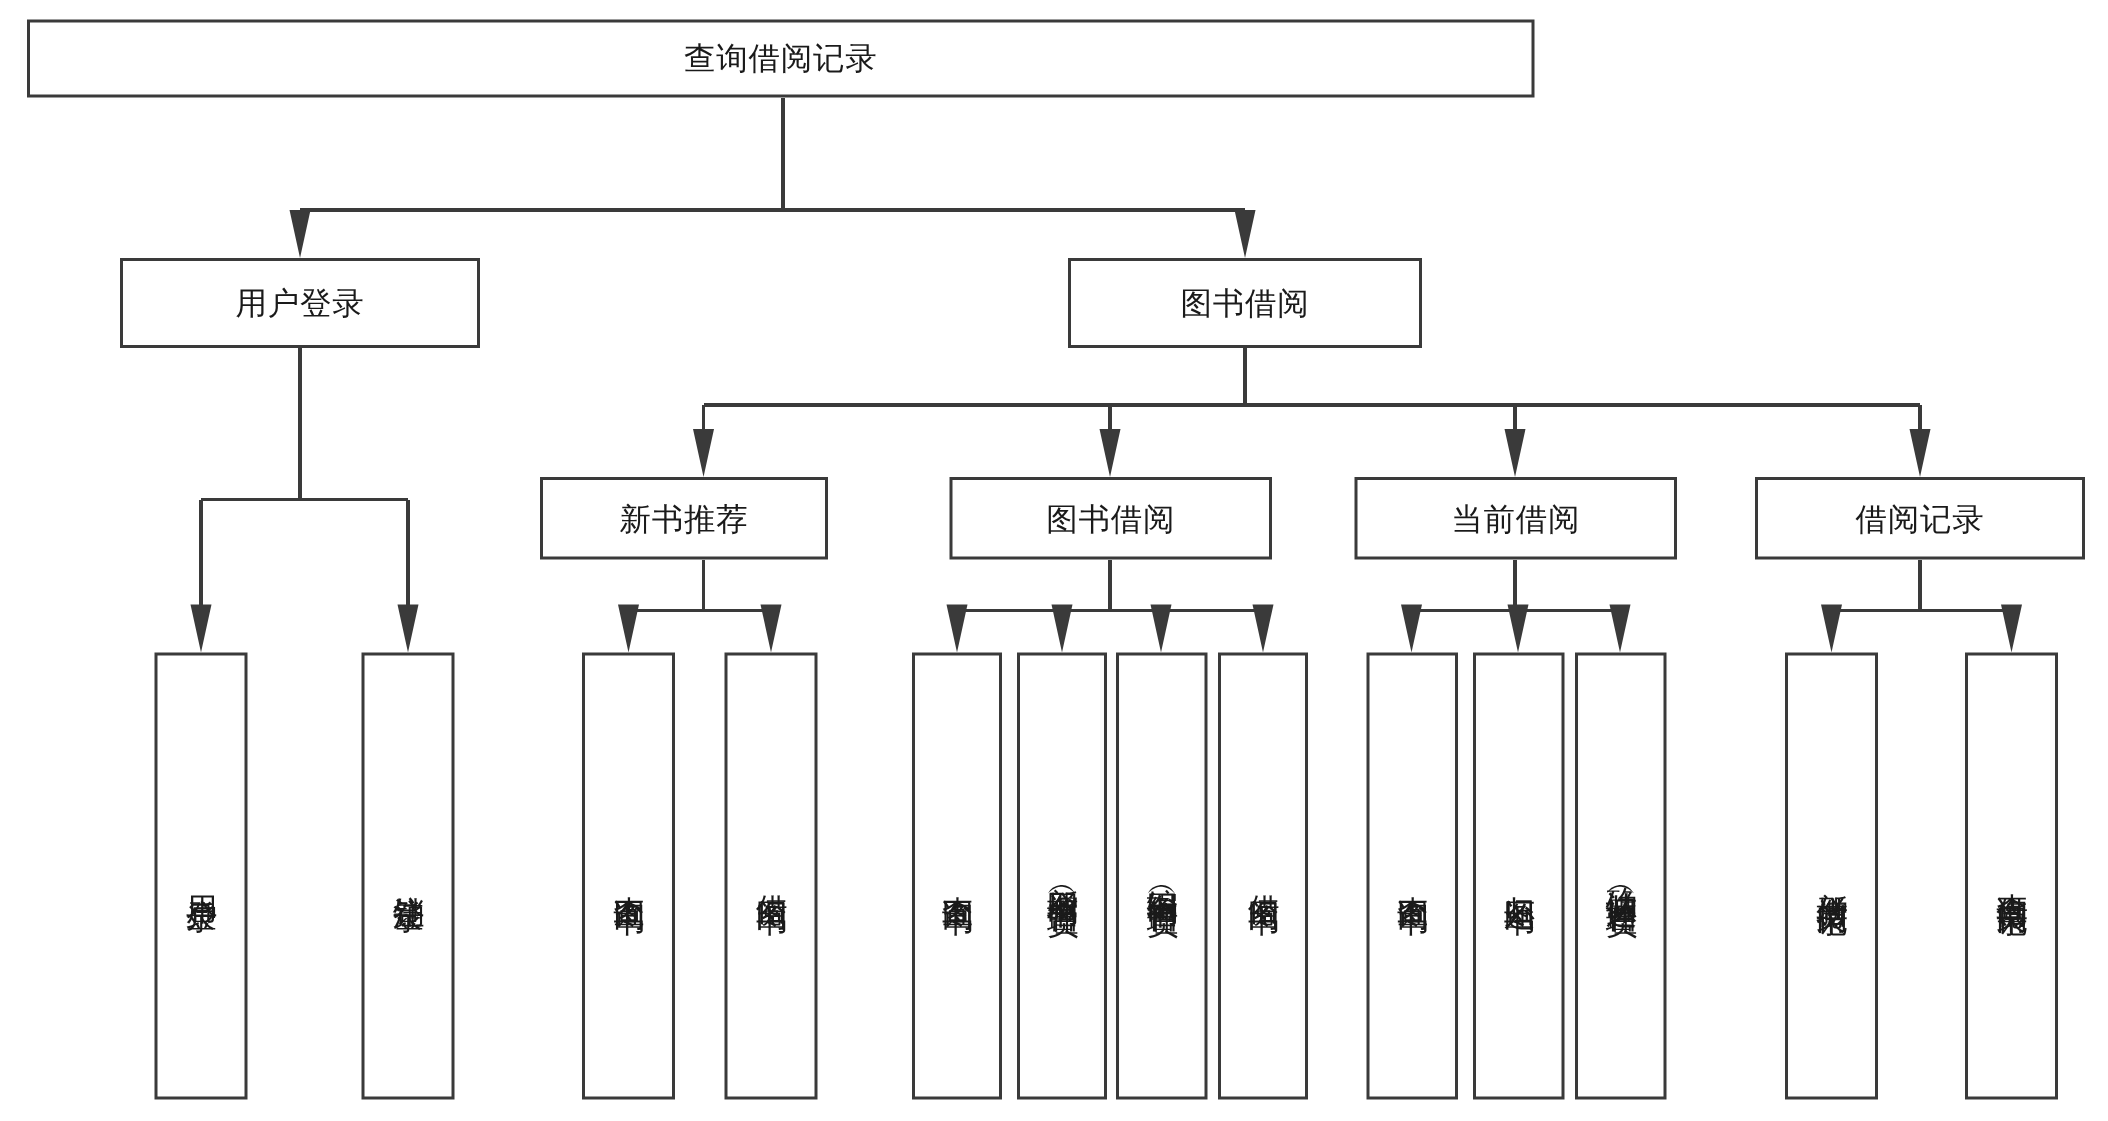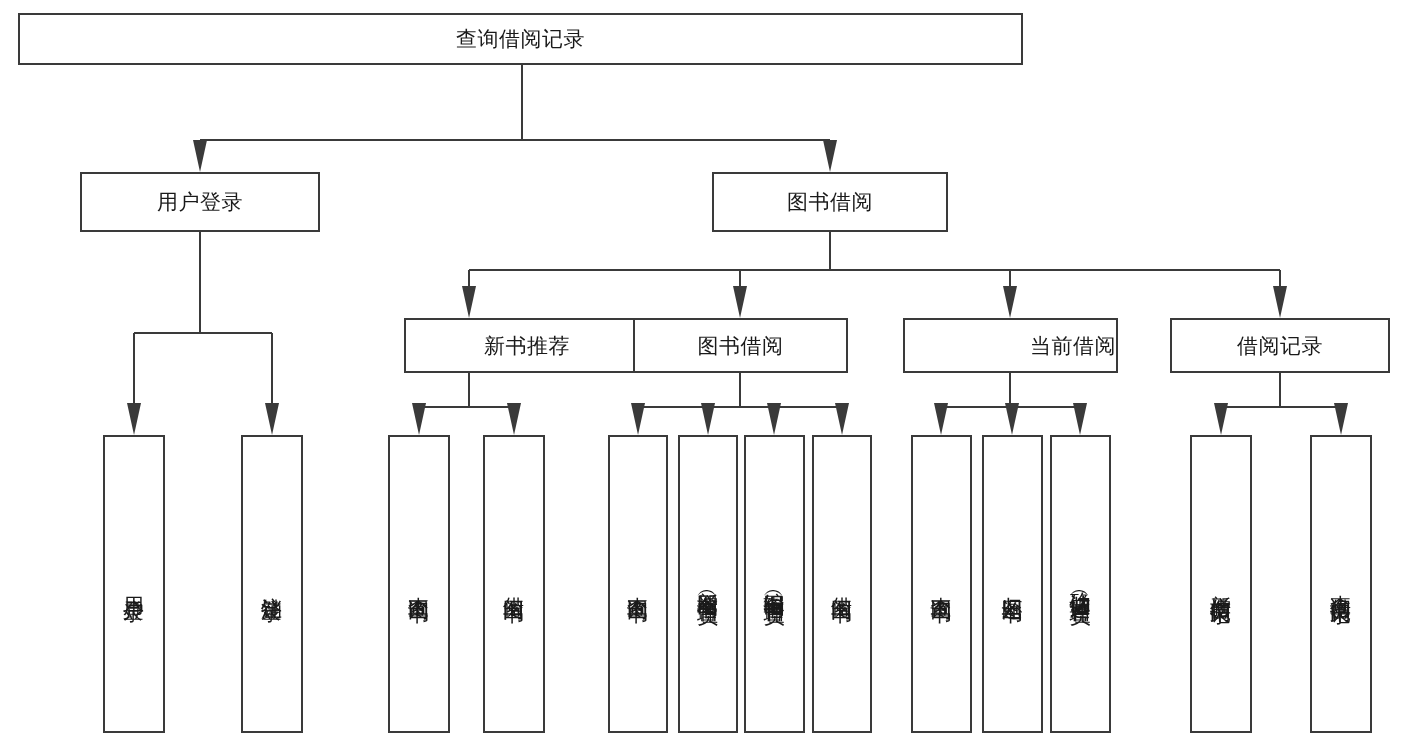--- a/index.html
+++ b/index.html
@@ -142,27 +142,27 @@
   <div id="nodes-layer">
       <div class="node horiz" style="left: 18px; top: 13px; width: 1005px; height: 52px; border-color: rgb(58, 58, 58); background: rgb(255, 255, 255); color: rgb(26, 26, 26);">
         <span class="label">查询借阅记录</span>
       </div>
       <div class="node horiz" style="left: 80px; top: 172px; width: 240px; height: 60px; border-color: rgb(58, 58, 58); background: rgb(255, 255, 255); color: rgb(26, 26, 26);">
         <span class="label">用户登录</span>
       </div>
       <div class="node horiz" style="left: 712px; top: 172px; width: 236px; height: 60px; border-color: rgb(58, 58, 58); background: rgb(255, 255, 255); color: rgb(26, 26, 26);">
         <span class="label">图书借阅</span>
       </div>
-      <div class="node horiz" style="left: 360px; top: 318px; width: 246px; height: 55px; border-color: rgb(58, 58, 58); background: rgb(255, 255, 255); color: rgb(26, 26, 26); margin-left: 44px;">
+      <div class="node horiz" style="left: 360px; top: 318px; width: 192px; height: 55px; border-color: rgb(58, 58, 58); background: rgb(255, 255, 255); color: rgb(26, 26, 26);">
         <span class="label">新书推荐</span>
       </div>
       <div class="node horiz" style="left: 633px; top: 318px; width: 215px; height: 55px; border-color: rgb(58, 58, 58); background: rgb(255, 255, 255); color: rgb(26, 26, 26); text-align: right;">
         <span class="label">图书借阅</span>
       </div>
-      <div class="node horiz" style="left: 903px; top: 318px; width: 215px; height: 55px; border-color: rgb(58, 58, 58); background: rgb(255, 255, 255); color: rgb(26, 26, 26); justify-content: flex-end;">
+      <div class="node horiz" style="left: 903px; top: 318px; width: 215px; height: 55px; border-color: rgb(58, 58, 58); background: rgb(255, 255, 255); color: rgb(26, 26, 26);">
         <span class="label">当前借阅</span>
       </div>
       <div class="node horiz" style="left: 1170px; top: 318px; width: 220px; height: 55px; border-color: rgb(58, 58, 58); background: rgb(255, 255, 255); color: rgb(26, 26, 26);">
         <span class="label">借阅记录</span>
       </div>
       <div class="node vert" style="left: 103px; top: 435px; width: 62px; height: 298px; border-color: rgb(58, 58, 58); background: rgb(255, 255, 255); color: rgb(26, 26, 26);">
         <span class="label">用户登录</span>
       </div>
       <div class="node vert" style="left: 241px; top: 435px; width: 62px; height: 298px; border-color: rgb(58, 58, 58); background: rgb(255, 255, 255); color: rgb(26, 26, 26);">
         <span class="label">注销登录</span>

